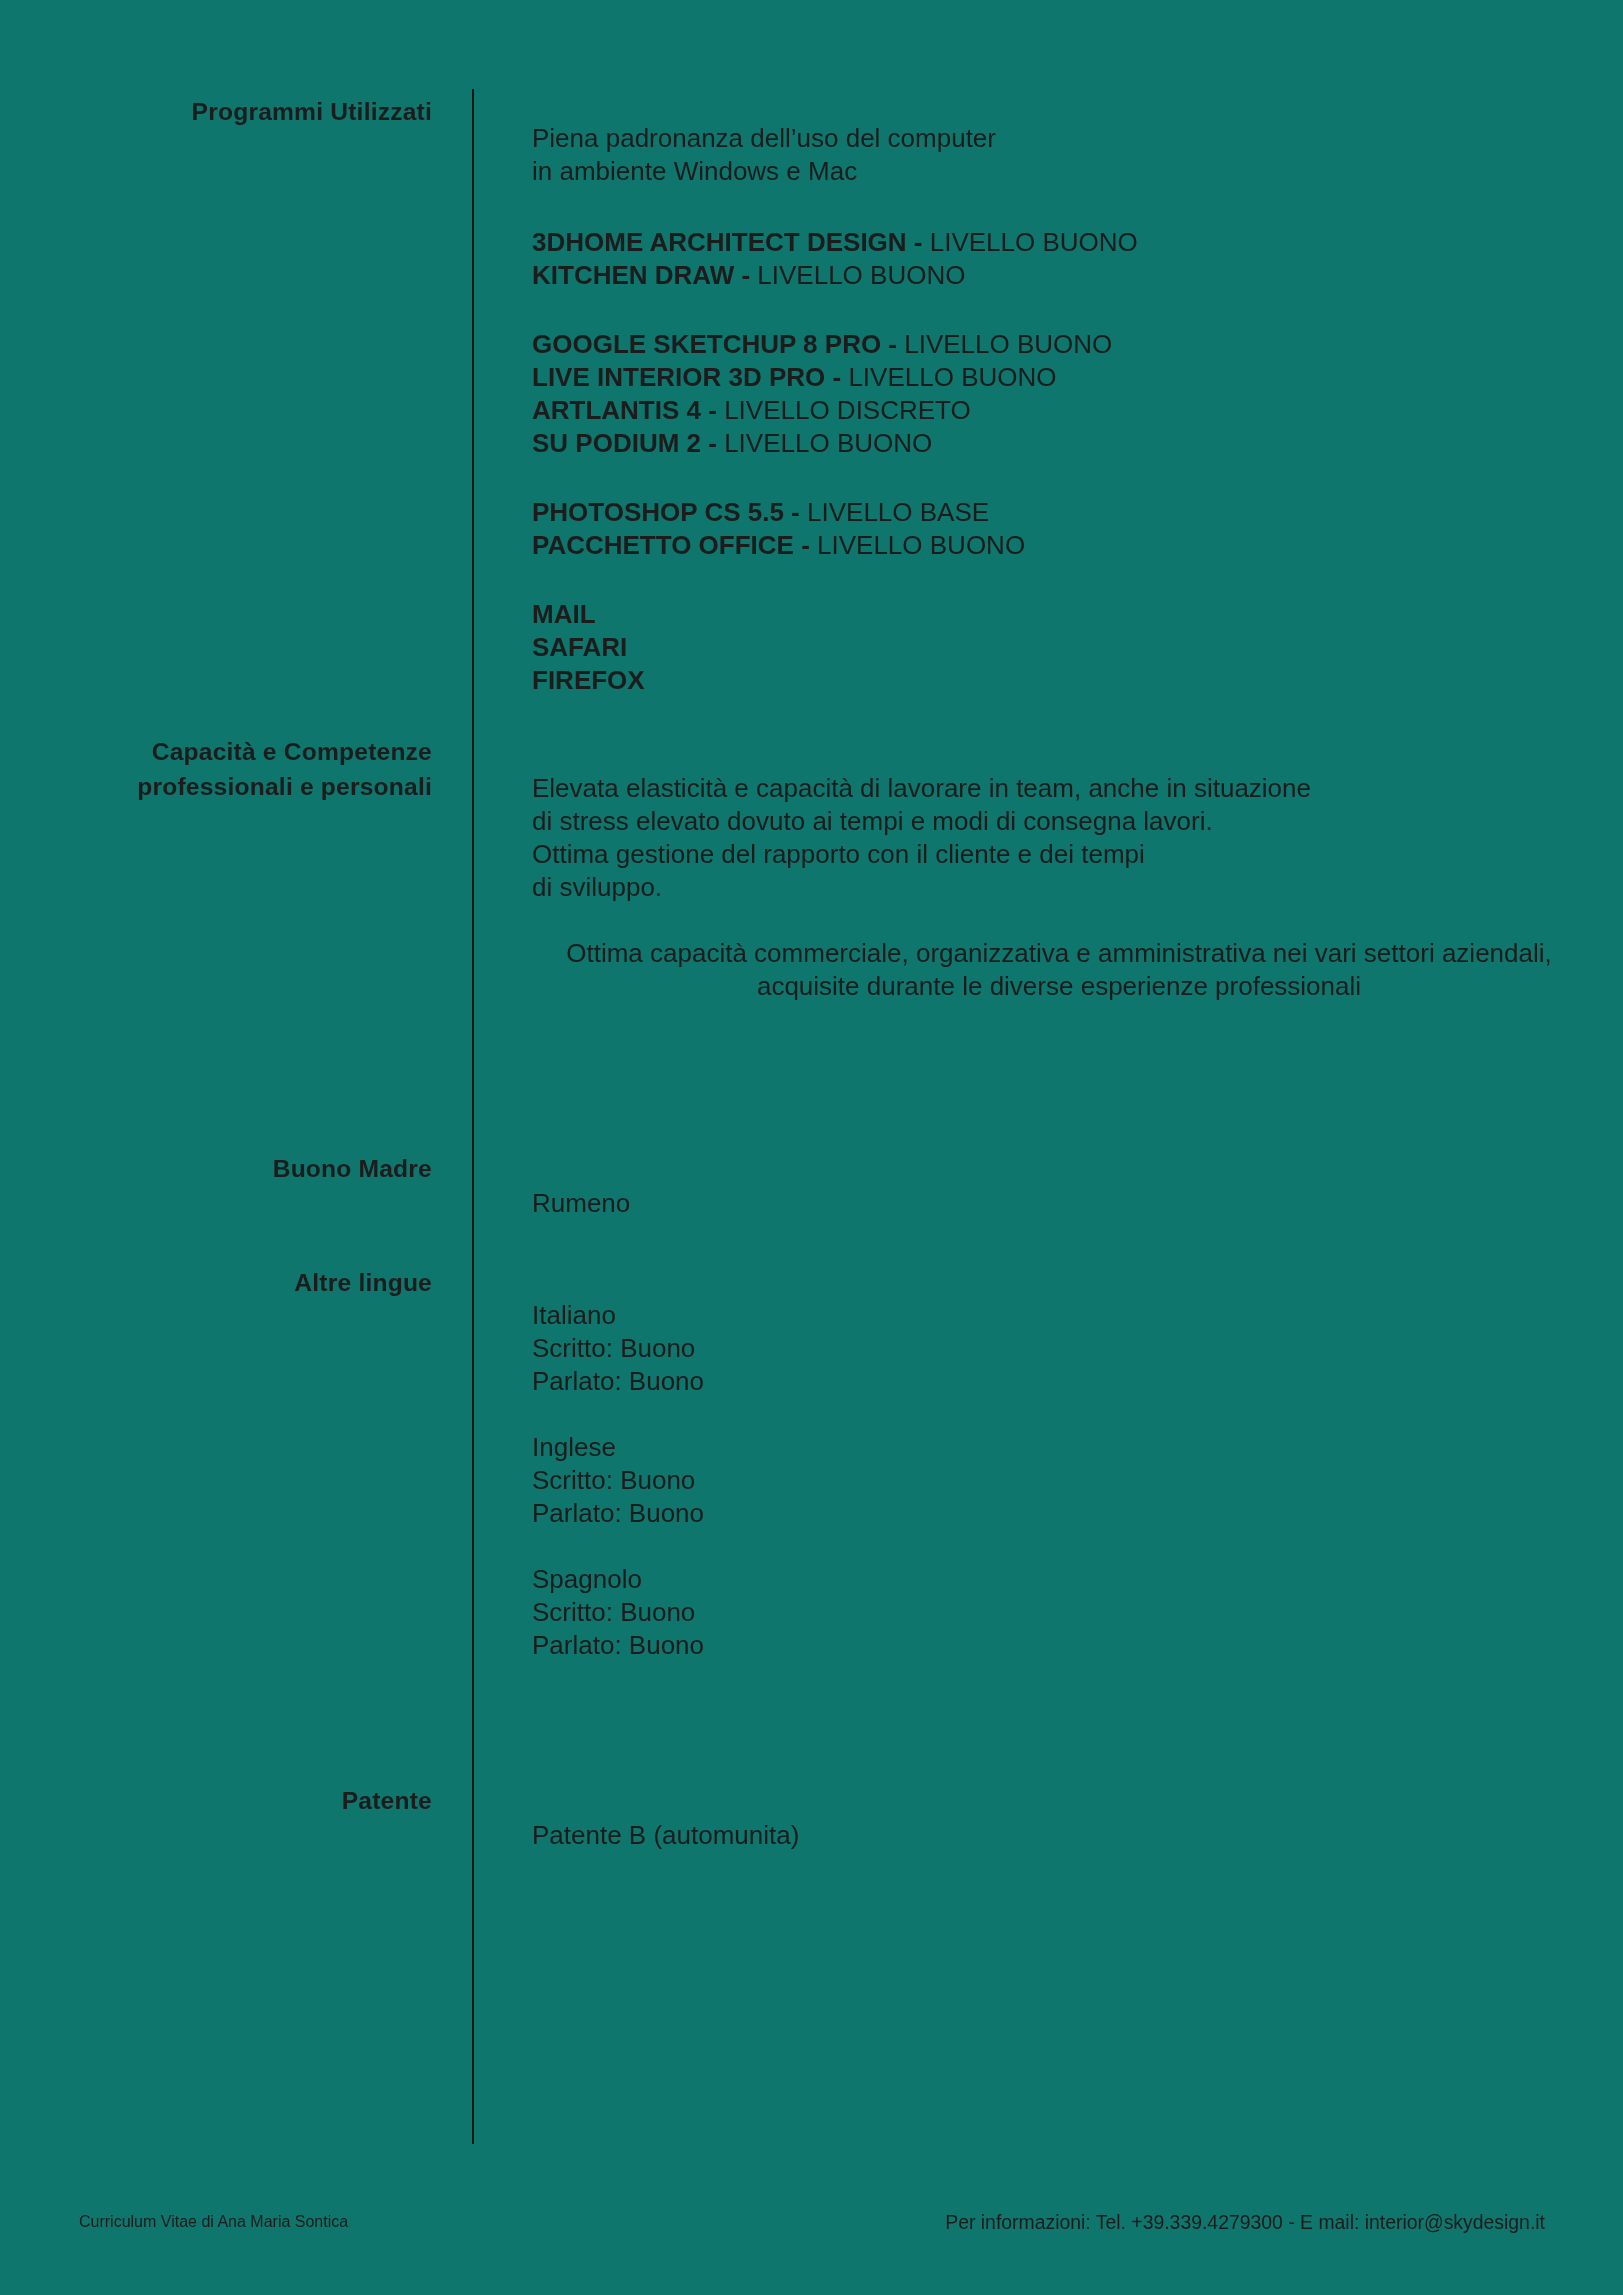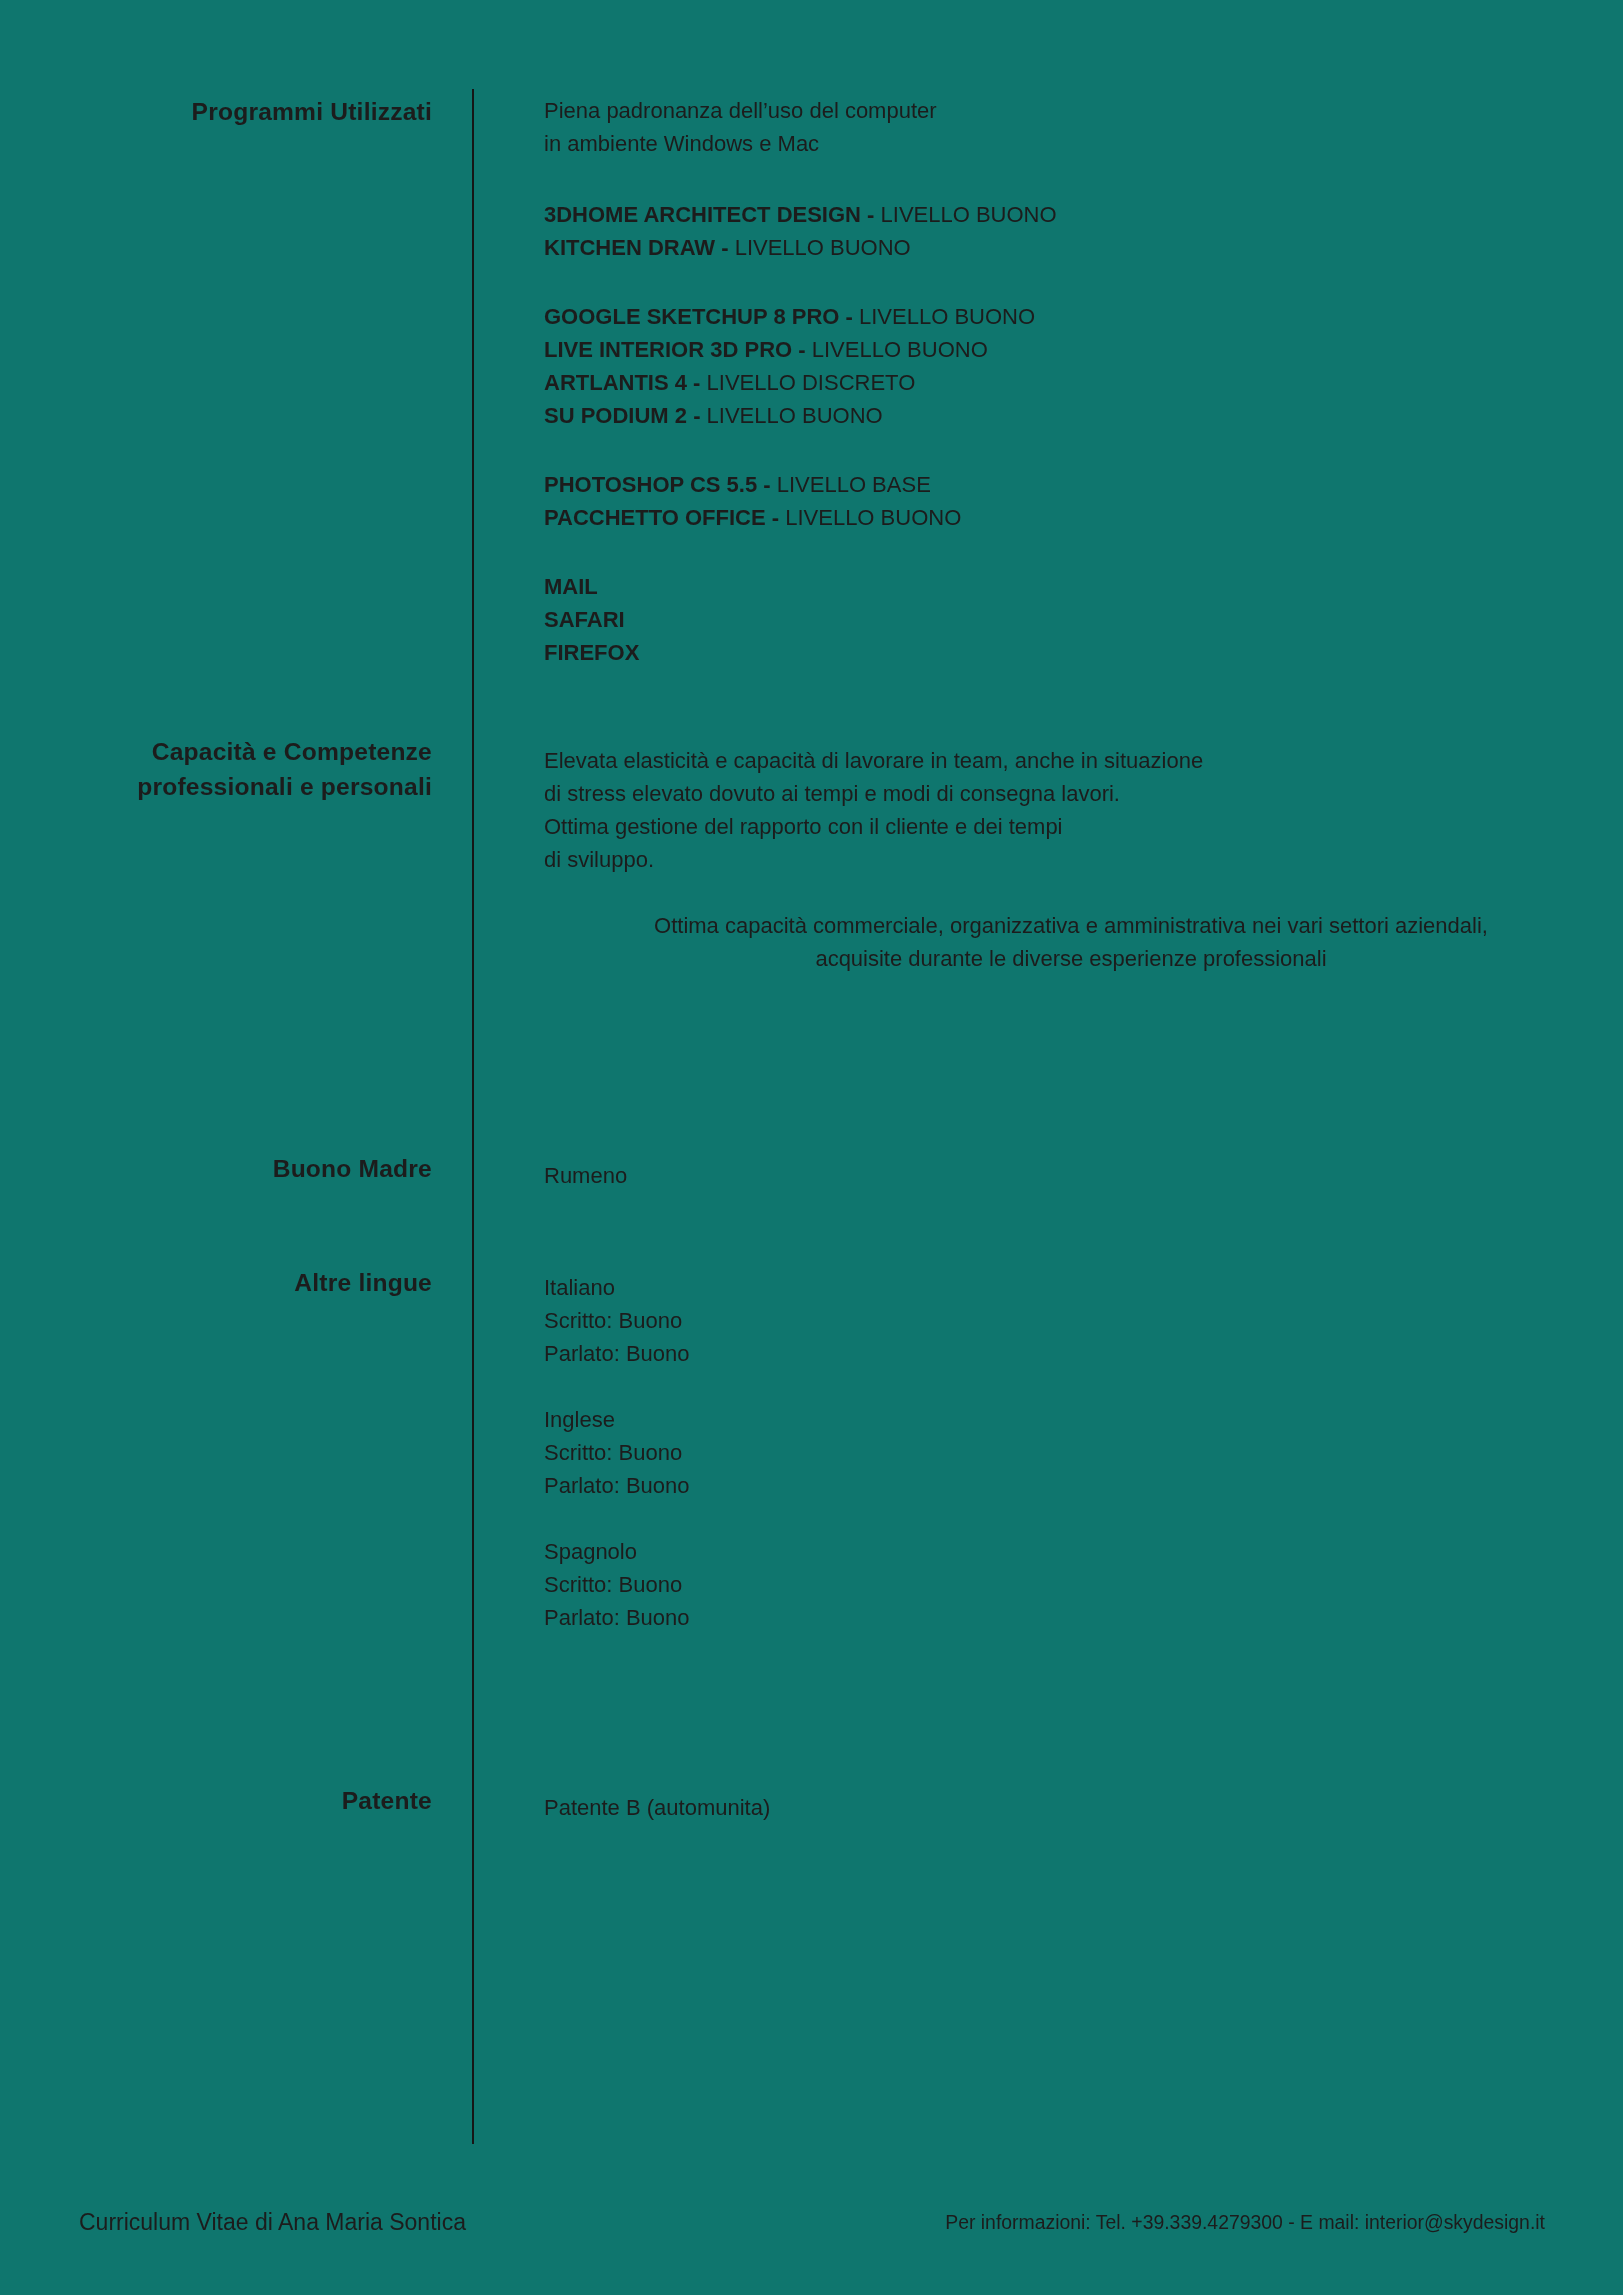--- a/index.html
+++ b/index.html
@@ -30,36 +30,37 @@
     width: 432px;
     text-align: right;
     font-weight: bold;
     font-size: 24.6px;
     line-height: 35px;
     white-space: pre-line;
     letter-spacing: 0.2px;
   }
   .content {
     position: absolute;
-    left: 544px;
+    left: 532px;
     width: 1054px;
-    font-size: 22px;
+    font-size: 26px;
     line-height: 33px;
+    margin-top: 28px;
   }
   .pre { white-space: pre-line; }
   .bold { font-weight: bold; }
   .intro { margin-bottom: 38px; }
   .skill-group { margin-bottom: 36px; }
   .lang-block { margin-bottom: 33px; }
   .para2 { margin-top: 33px; text-align: center; }
   .footer-left {
     position: absolute;
     left: 79px;
     top: 2210px;
-    font-size: 23px;
+    font-size: 16px;
     line-height: 24px;
   }
   .footer-right {
     position: absolute;
     right: 78px;
     top: 2210px;
     font-size: 19.4px;
     line-height: 24px;
     text-align: right;
   }

